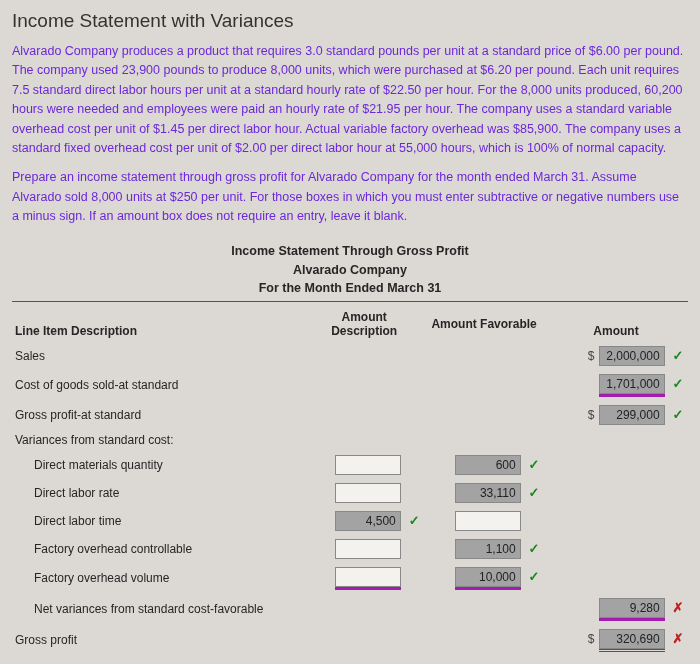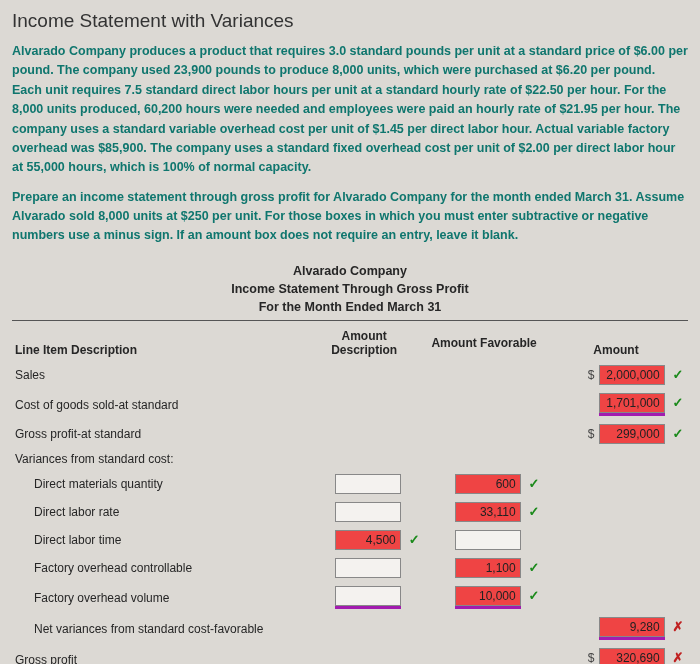--- a/index.html
+++ b/index.html
@@ -13,23 +13,22 @@
     width: 700px;
   }
   .title {
     font-size: 19px;
     color: #333;
     margin-bottom: 10px;
   }
   .para {
     font-size: 12.5px;
     line-height: 1.55;
-    color: #0f766e;
+    color: #6d28d9;
     margin-bottom: 10px;
-    font-weight: bold;
   }
   .header-block {
     text-align: center;
     font-weight: bold;
     font-size: 12.5px;
     padding: 6px 0 2px 0;
     line-height: 1.45;
   }
   hr.sep {
     border: none;
@@ -62,21 +61,21 @@
     font-size: 12px;
     margin-right: 1px;
   }
   input.num {
     width: 66px;
     height: 20px;
     text-align: right;
     font-size: 12px;
     padding: 2px 4px;
     border: 1px solid #888;
-    background: #ef4444;
+    background: #a3a3a3;
     font-family: inherit;
     color: #222;
   }
   input.num.empty { background:#f4f2ef; }
   .mark {
     display: inline-block;
     width: 14px;
     text-align: center;
     font-weight: bold;
     font-size: 13px;
@@ -92,22 +91,22 @@
 </head>
 <body>
 
 <div class="title">Income Statement with Variances</div>
 
 <div class="para">Alvarado Company produces a product that requires 3.0 standard pounds per unit at a standard price of $6.00 per pound. The company used 23,900 pounds to produce 8,000 units, which were purchased at $6.20 per pound. Each unit requires 7.5 standard direct labor hours per unit at a standard hourly rate of $22.50 per hour. For the 8,000 units produced, 60,200 hours were needed and employees were paid an hourly rate of $21.95 per hour. The company uses a standard variable overhead cost per unit of $1.45 per direct labor hour. Actual variable factory overhead was $85,900. The company uses a standard fixed overhead cost per unit of $2.00 per direct labor hour at 55,000 hours, which is 100% of normal capacity.</div>
 
 <div class="para">Prepare an income statement through gross profit for Alvarado Company for the month ended March 31. Assume Alvarado sold 8,000 units at $250 per unit. For those boxes in which you must enter subtractive or negative numbers use a minus sign. If an amount box does not require an entry, leave it blank.</div>
 
 <div class="header-block">
+  <div>Income Statement Through Gross Profit</div>
   <div>Alvarado Company</div>
-  <div>Income Statement Through Gross Profit</div>
   <div>For the Month Ended March 31</div>
 </div>
 <hr class="sep">
 
 <table class="ws">
   <colgroup>
     <col class="desc-col">
       <col>
       <col>
       <col class="amount-col">

